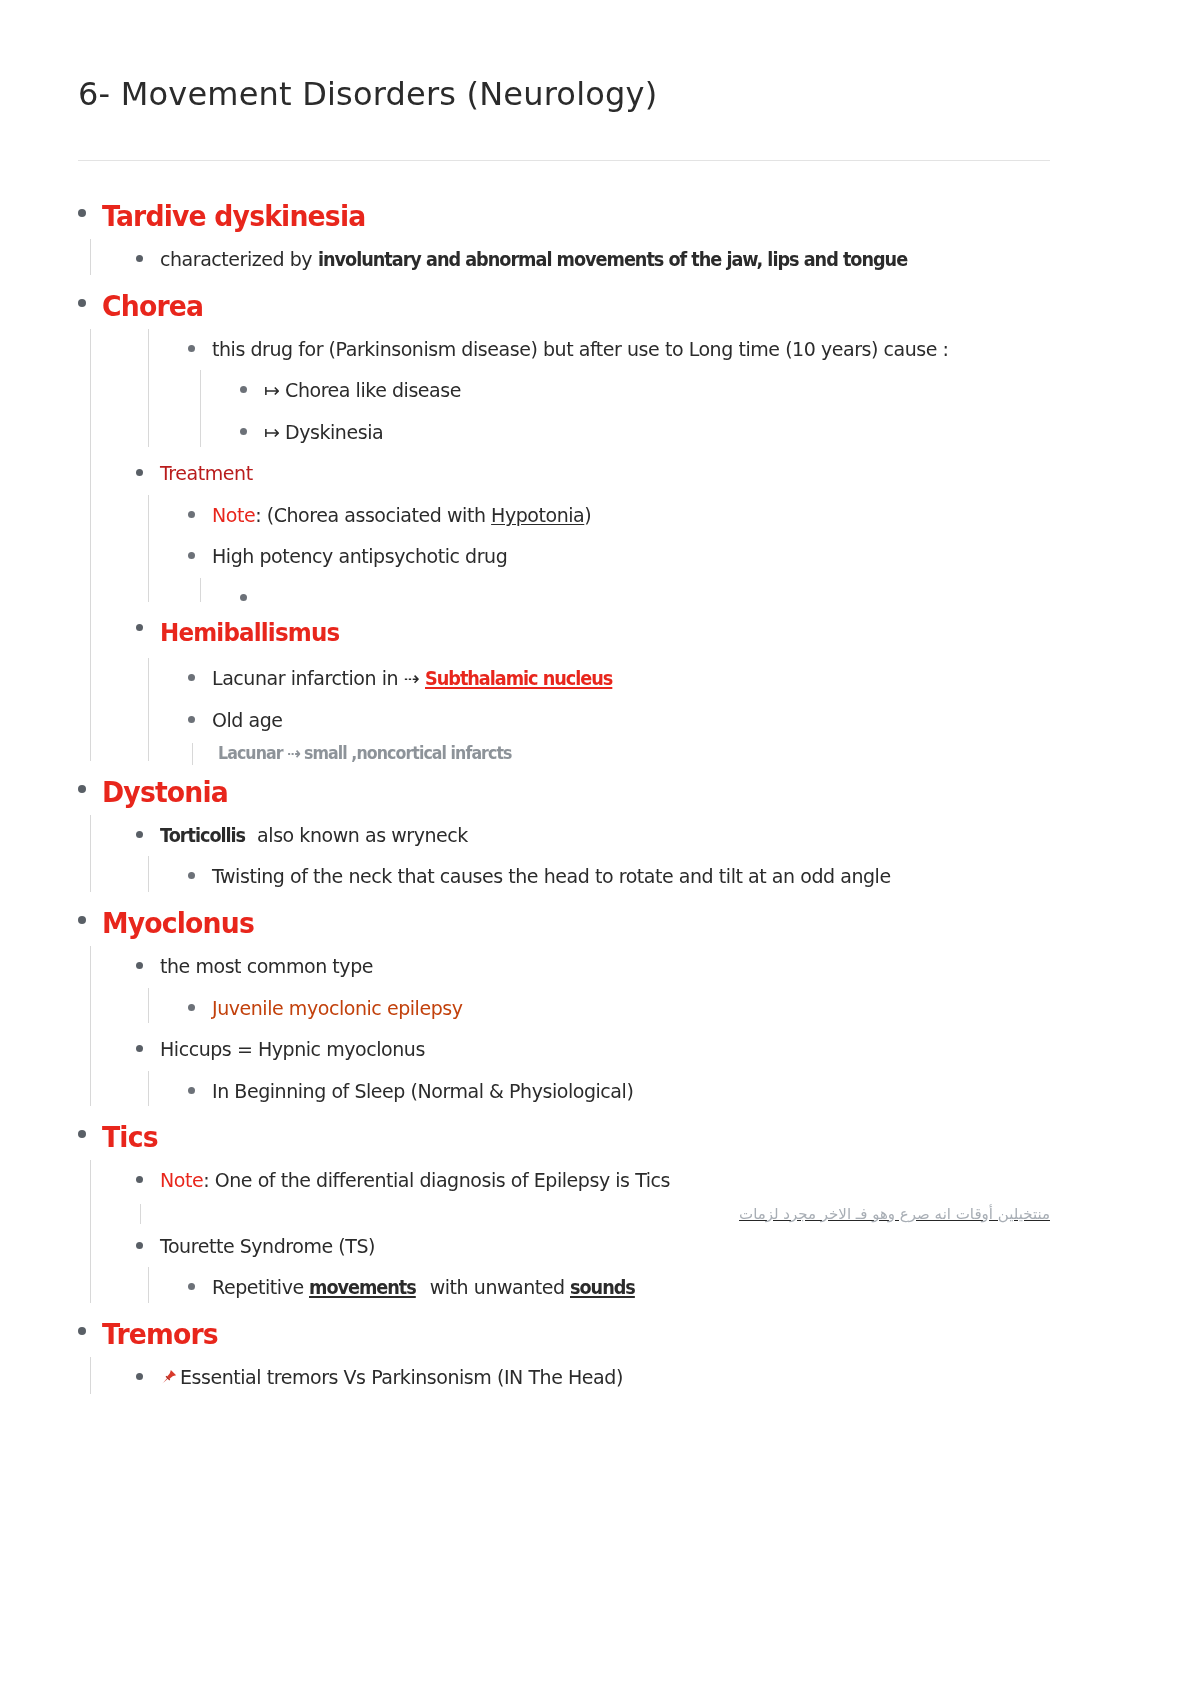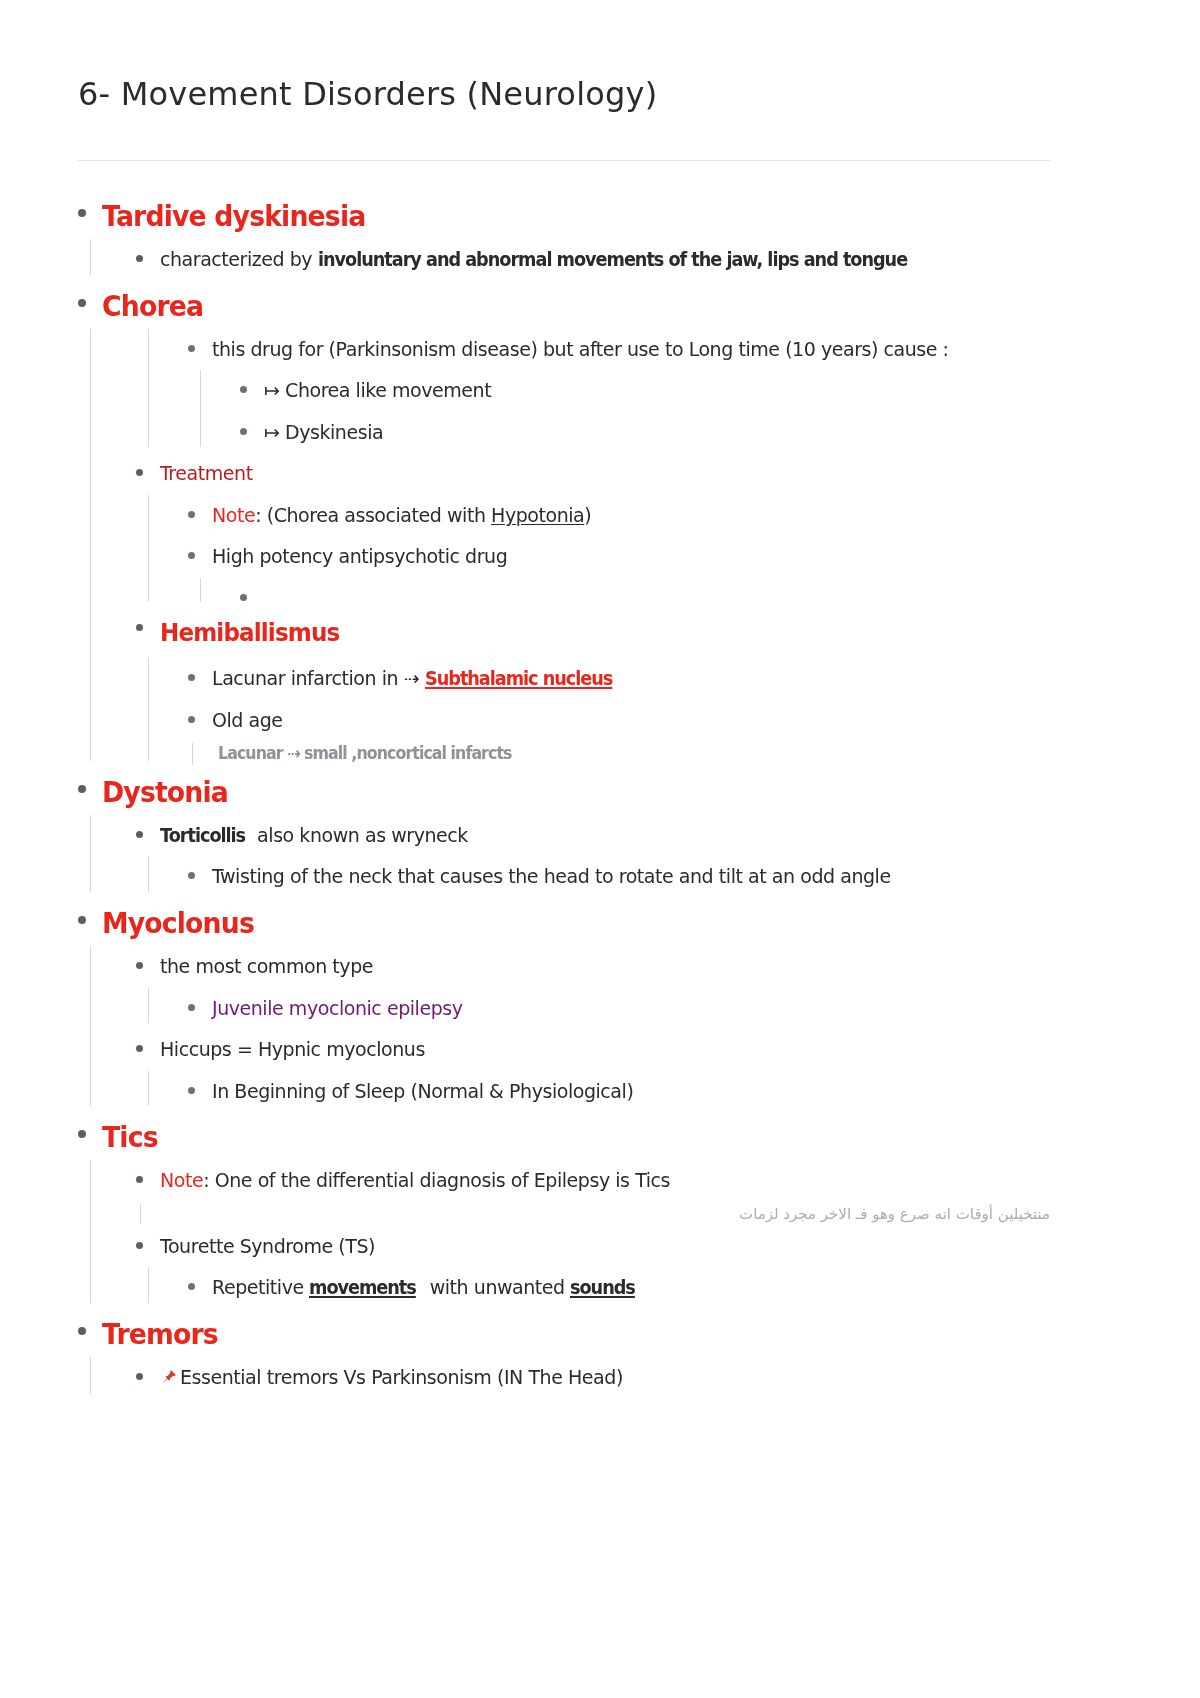--- a/index.html
+++ b/index.html
@@ -131,21 +131,21 @@
               text-decoration-thickness: 2px;
               transform: scaleX(0.93); display: inline-block;
               transform-origin: left center; }
   .b-u      { font-weight: 700; letter-spacing: -1.1px;
               text-decoration: underline; text-underline-offset: 2px;
               text-decoration-thickness: 2px;
               transform: scaleX(0.93); display: inline-block;
               transform-origin: left center; }
   .red      { color: #e8261c; }
   .green    { color: #b91c1c; }
-  .blue     { color: #701a75; }
+  .blue     { color: #c2410c; }
   .u        { text-decoration: underline; text-underline-offset: 2px; }
   .gray-note {
     font-family: "DejaVu Sans", sans-serif;
     font-size: 17px;
     font-weight: 700;
     color: #8d9399;
     letter-spacing: -1px;
     transform: scaleX(0.93);
     transform-origin: left center;
     display: inline-block;
@@ -157,20 +157,21 @@
     color: #a8aeb5;
     direction: rtl;
     text-align: right;
     line-height: 1.6;
     unicode-bidi: plaintext;
   }
   .note-row {
     position: relative;
     padding-left: 26px;
     margin-left: 4px;
+    text-decoration: underline;
   }
   .note-row::before {
     content: "";
     position: absolute;
     left: 0;
     top: 2px;
     bottom: 2px;
     width: 1px;
     background: #d8d8d8;
   }
@@ -221,21 +222,21 @@
           <div class="bullet">
               <span class="dot"></span>
             </div>
           <div class="txt body-txt">this drug for (Parkinsonism disease) but after use to Long time (10 years) cause :</div>
         </div>
         <div class="children lvl4">
           <div class="li">
             <div class="bullet">
                 <span class="dot"></span>
               </div>
-            <div class="txt body-txt">↦ Chorea like movement</div>
+            <div class="txt body-txt">↦ Chorea like disease</div>
           </div>
           <div class="li">
             <div class="bullet">
                 <span class="dot"></span>
               </div>
             <div class="txt body-txt">↦ Dyskinesia</div>
           </div>
         </div>
       </div>
 

